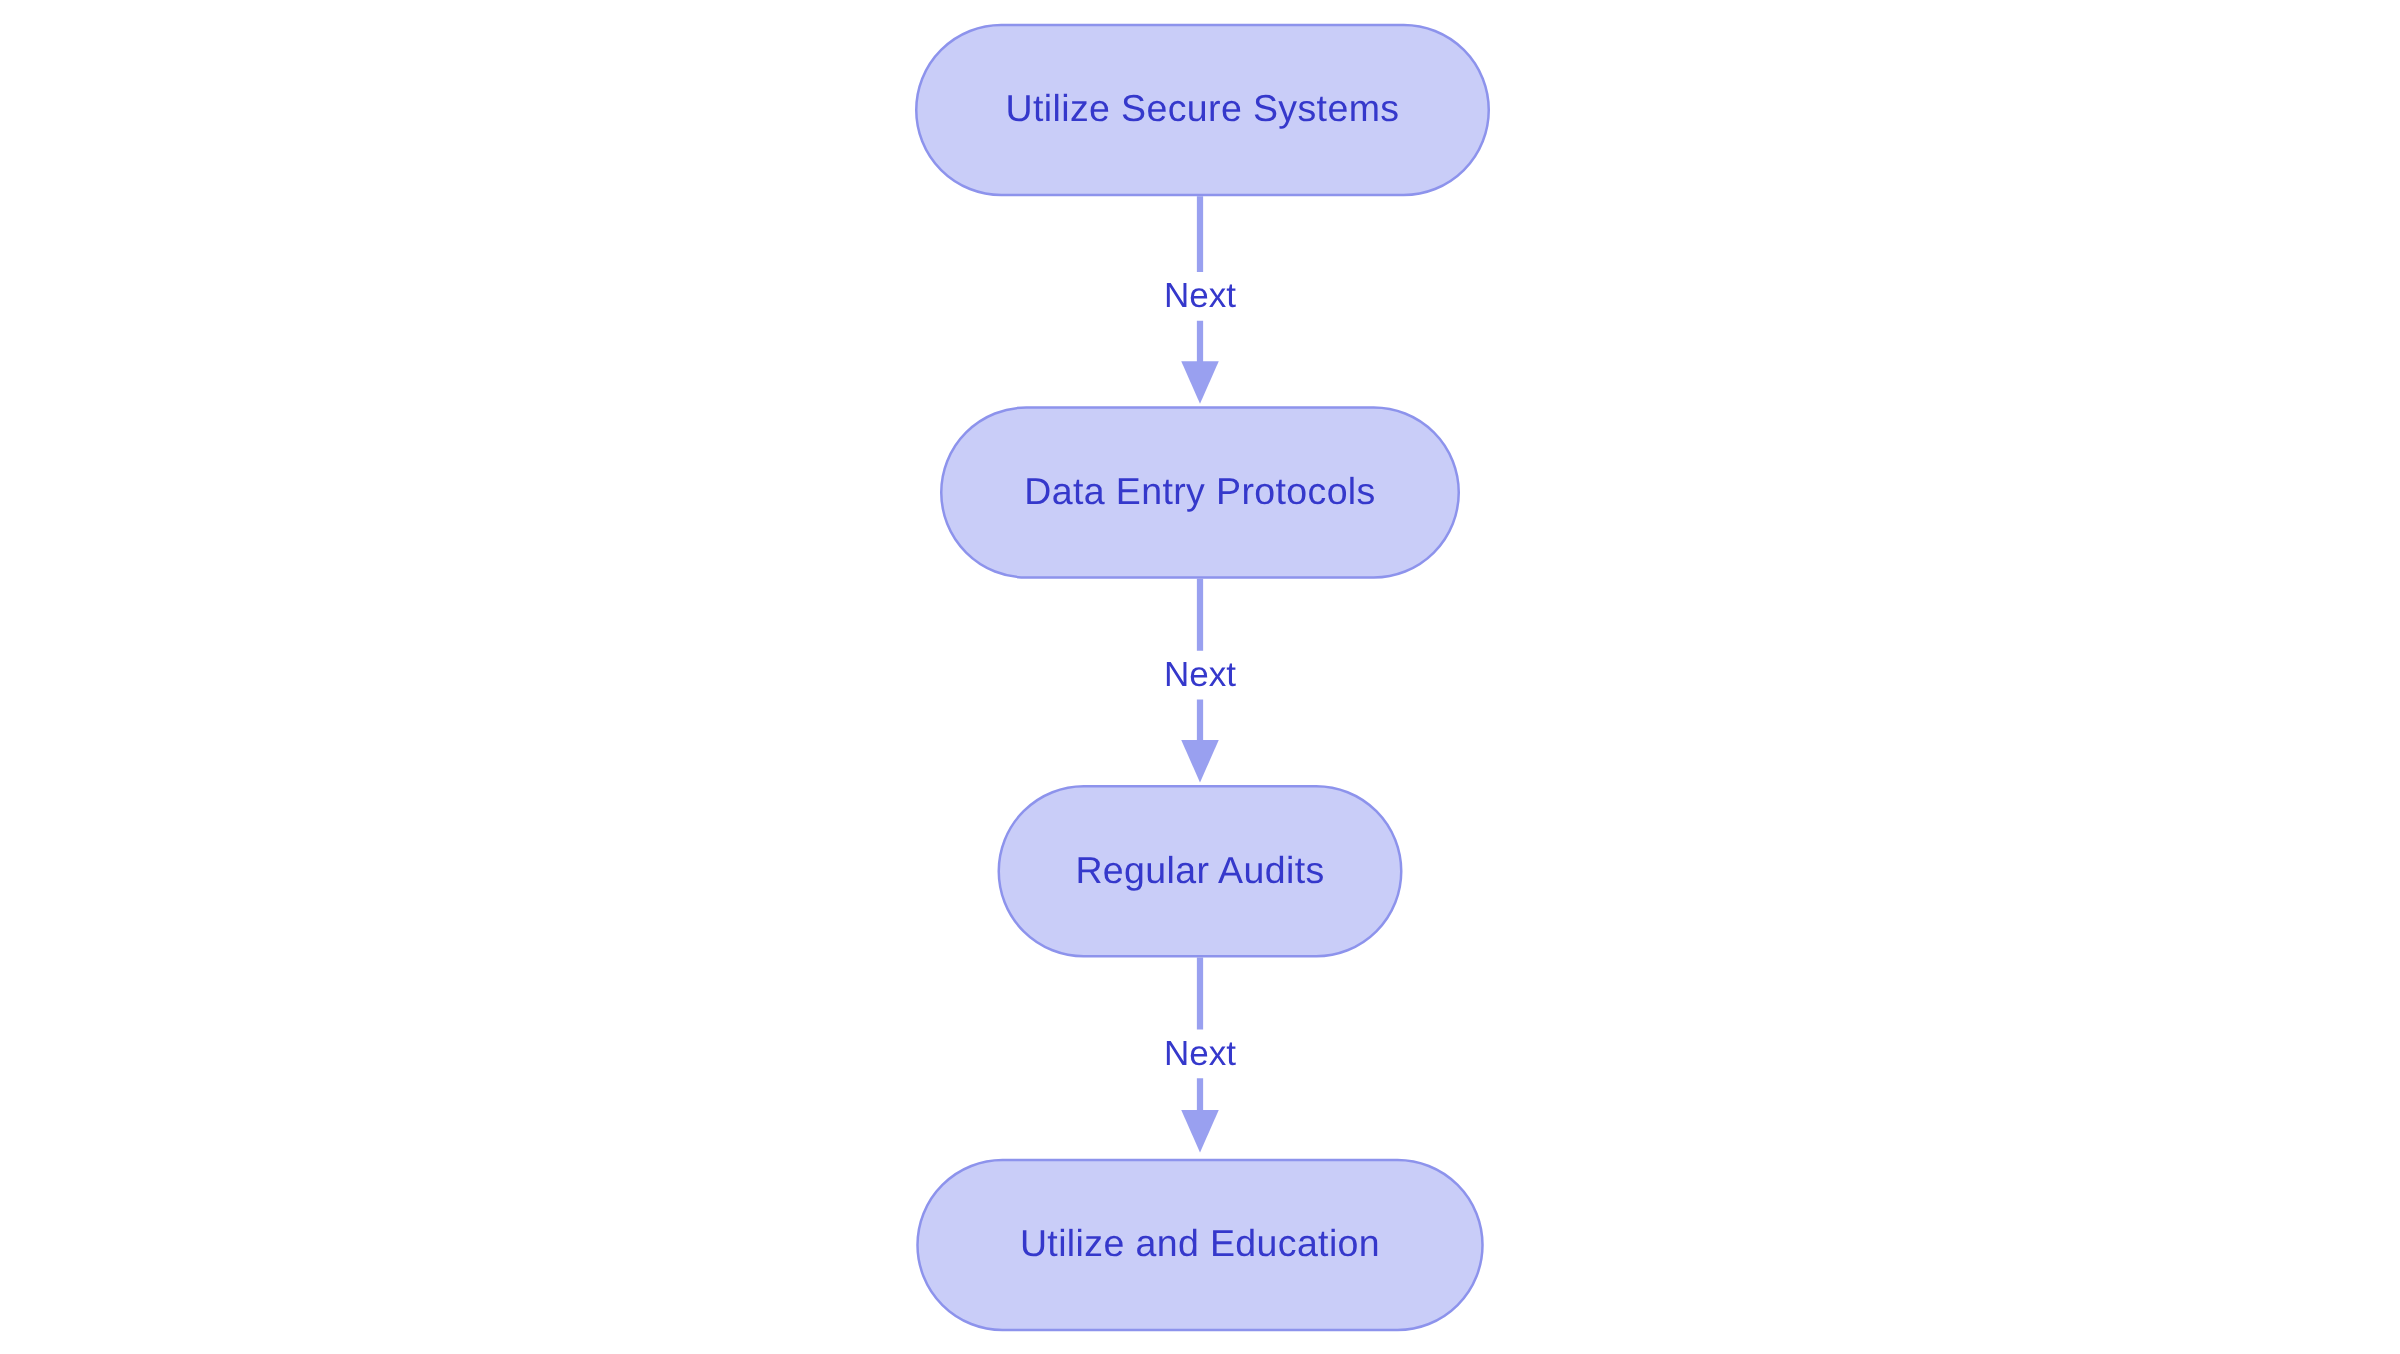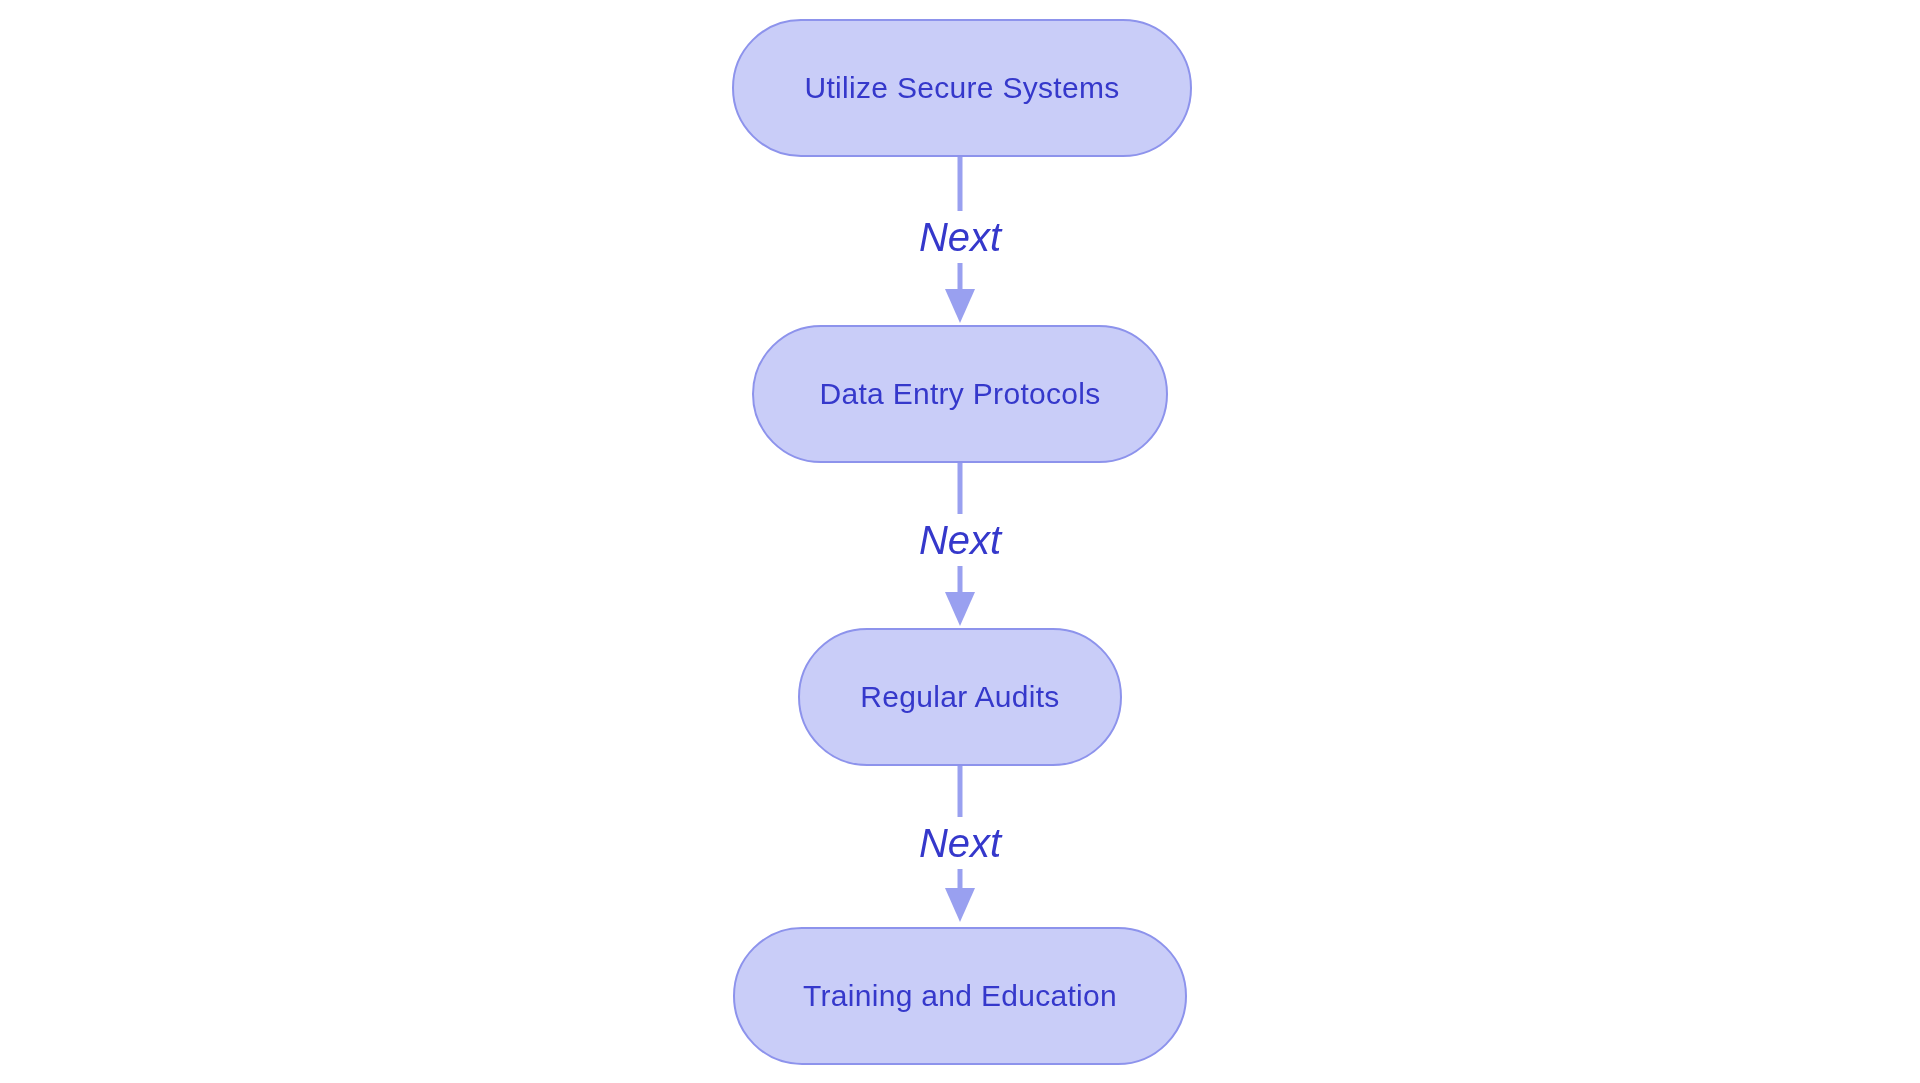--- a/index.html
+++ b/index.html
@@ -51,26 +51,25 @@
     font-weight:400;
     letter-spacing:0.3px;
     white-space:nowrap;
     text-align:center;
   }
   .edge-label{
     position:absolute;
     transform:translate(-50%,-50%);
     background:var(--edge-label-bg);
     color:var(--edge-label-text);
-    font-size:40px;
+    font-size:28px;
     font-weight:400;
     line-height:1.1;
     padding:4px 8px;
     white-space:nowrap;
-    font-style:italic;
   }
   
   .node-1{left:732px;top:19px;width:460px;}
   .node-2{left:752px;top:325px;width:416px;}
   .node-3{left:798px;top:628px;width:324px;align-items:center;}
   .node-4{left:733px;top:927px;width:454px;}
   .edge-label-1{left:960px;top:237px;}
   .edge-label-2{left:960px;top:540px;}
   .edge-label-3{left:960px;top:843px;}
 </style>
@@ -100,20 +99,20 @@
 
   <div class="node node-2">
     <span class="node-label">Data Entry Protocols</span>
   </div>
 
   <div class="node node-3">
     <span class="node-label">Regular Audits</span>
   </div>
 
   <div class="node node-4">
-    <span class="node-label">Training and Education</span>
+    <span class="node-label">Utilize and Education</span>
   </div>
 
   <span class="edge-label edge-label-1">Next</span>
   <span class="edge-label edge-label-2">Next</span>
   <span class="edge-label edge-label-3">Next</span>
 
 </div>
 
 </body></html>

